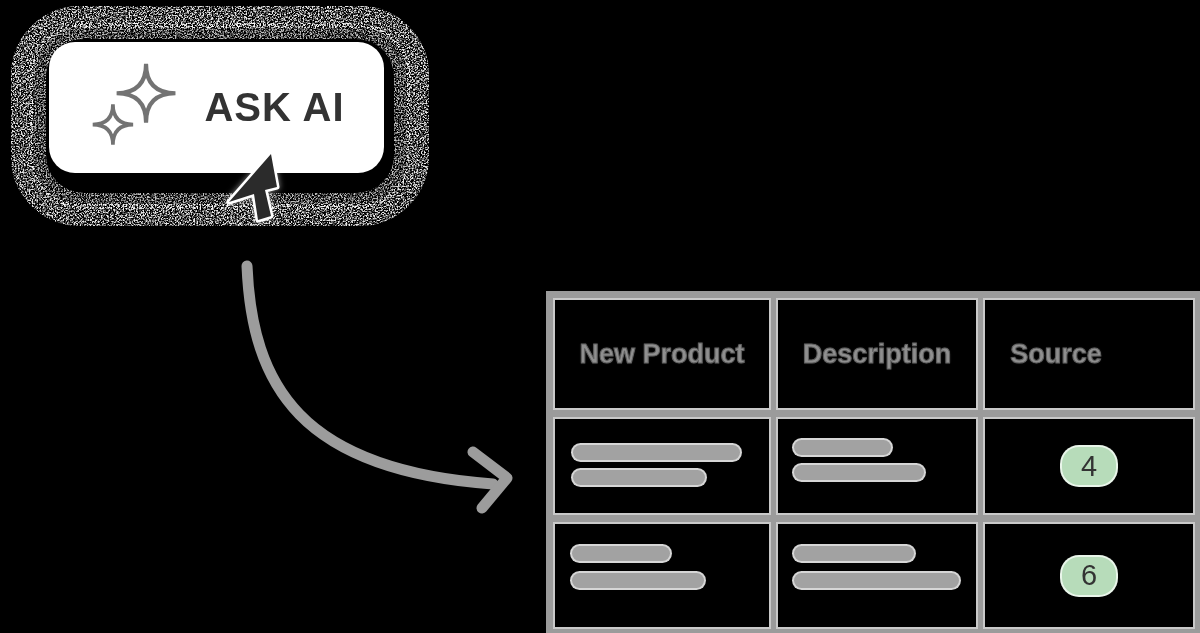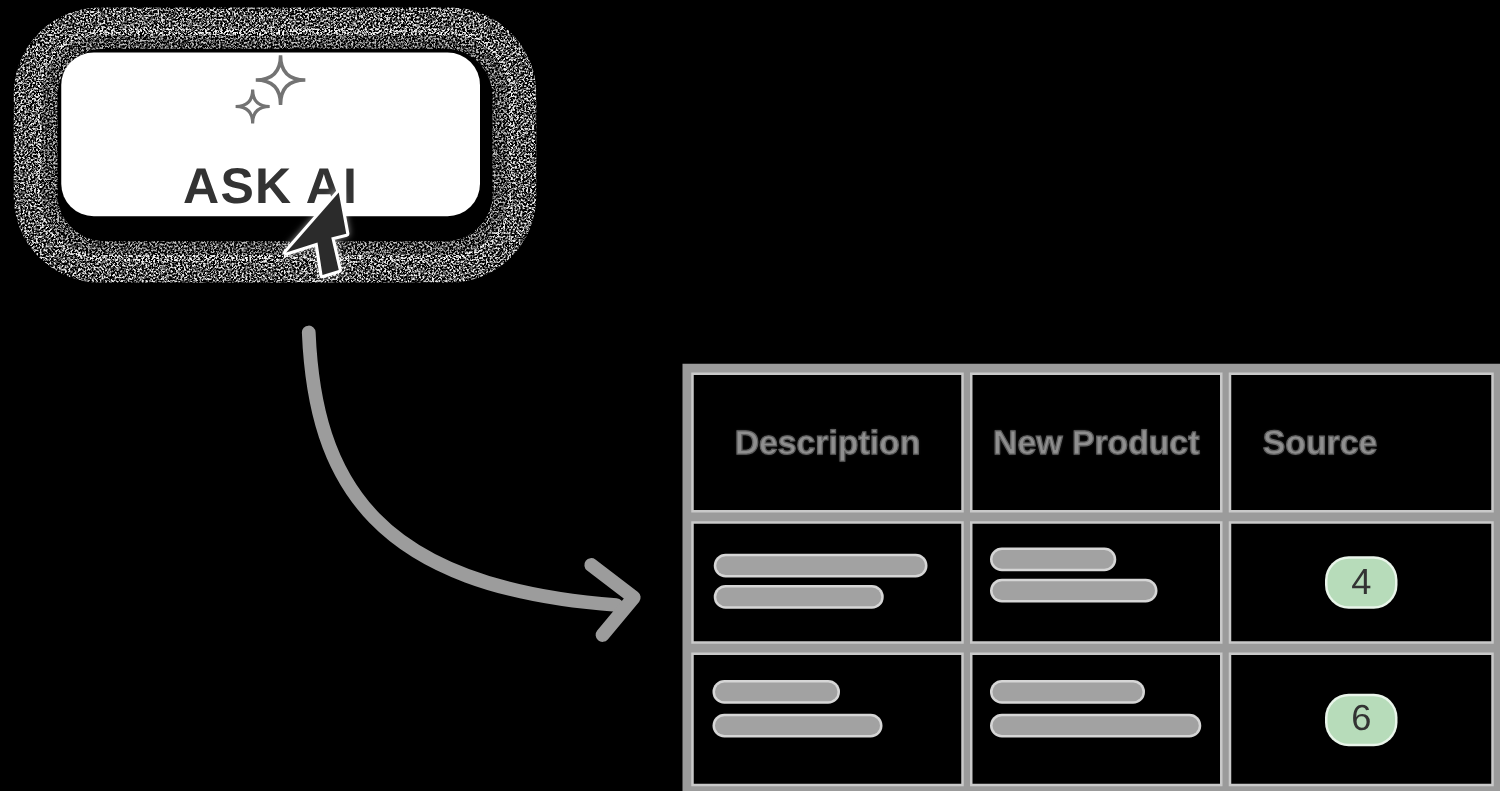--- a/index.html
+++ b/index.html
@@ -9,21 +9,21 @@
     font-family:"Liberation Sans", sans-serif;
   }
   .stage{position:absolute;inset:0;}
 
   
   .btn-shadow{position:absolute;left:0;top:0;}
   .ask-ai-btn{
     position:absolute;left:49px;top:42px;width:335px;height:131px;
     background:#ffffff;border-radius:26px;
     display:flex;align-items:center;justify-content:center;gap:22px;
-    cursor:pointer;border:none;flex-direction:column;
+    cursor:pointer;border:none;
   }
   .ask-ai-label{
     font-size:40px;font-weight:bold;color:#333333;letter-spacing:1px;
   }
   .cursor-svg{
     position:absolute;left:222px;top:140px;
     filter:drop-shadow(0 0 3px rgba(255,255,255,.55));
   }
 
   
@@ -94,22 +94,22 @@
     <path d="M49,14 L7,62 L32,54 L36,80 L49,76 L43,50 L55,47 Z" fill="#2b2b2b" stroke="#ffffff" stroke-width="5" stroke-linejoin="round" paint-order="stroke"></path>
   </svg>
 
   <svg class="arrow-svg" width="300" height="280">
     <path d="M22,16 C27,135 75,220 268,234" fill="none" stroke="#9c9c9c" stroke-width="11" stroke-linecap="round"></path>
     <path d="M248,202 L282,228 L257,258" fill="none" stroke="#9c9c9c" stroke-width="11" stroke-linecap="round" stroke-linejoin="round"></path>
   </svg>
 
   <div class="data-table">
 
+    <div class="cell cell-header">New Product</div>
     <div class="cell cell-header">Description</div>
-    <div class="cell cell-header">New Product</div>
     <div class="cell cell-header source">Source</div>
 
     <div class="cell">
       <div class="bar" style="left:18px;top:26px;width:167px;"></div>
       <div class="bar" style="left:18px;top:51px;width:132px;"></div>
     </div>
     <div class="cell">
       <div class="bar" style="left:16px;top:21px;width:97px;"></div>
       <div class="bar" style="left:16px;top:46px;width:130px;"></div>
     </div>

